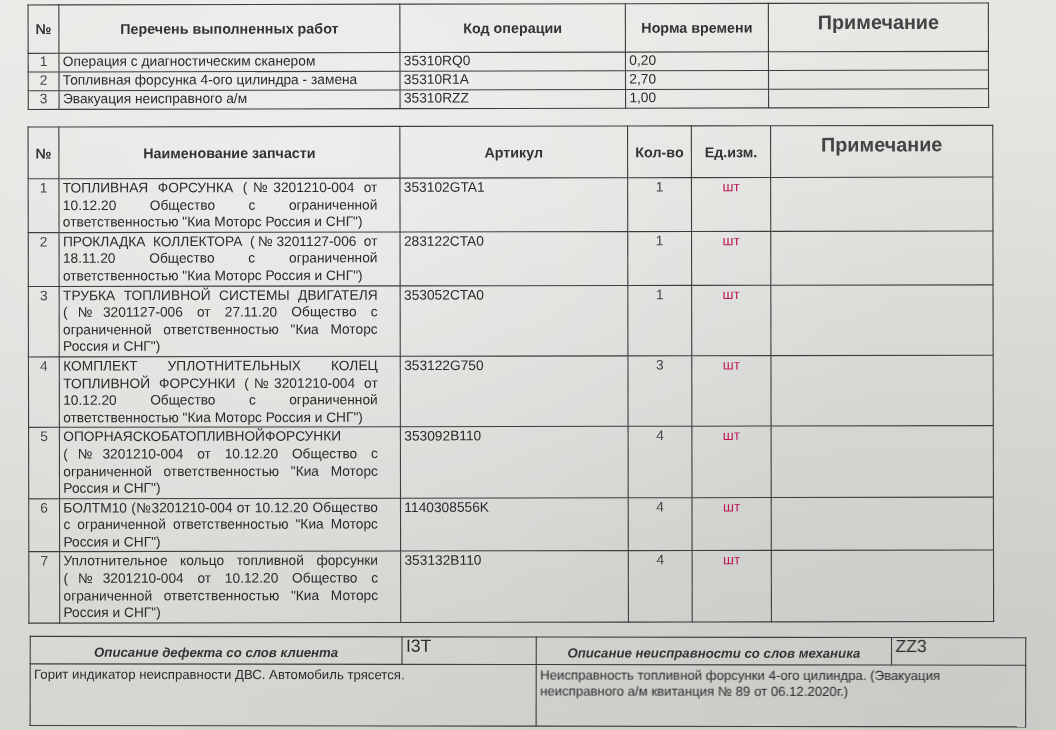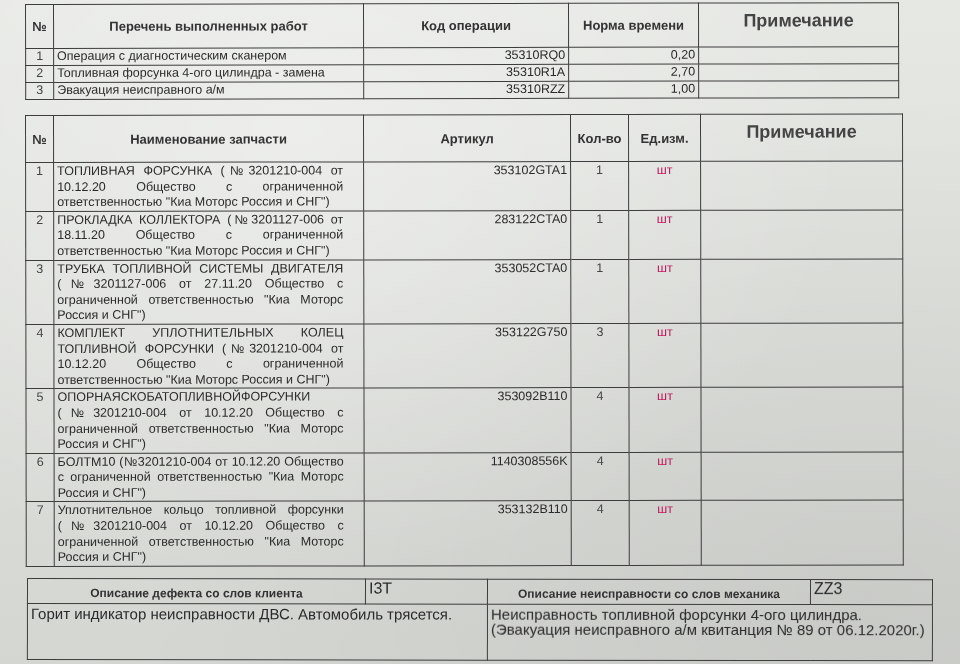--- a/index.html
+++ b/index.html
@@ -30,44 +30,44 @@
       overflow: hidden;
     }
     th {
       font-weight: bold;
       font-size: 13px;
       color: #333;
       vertical-align: middle;
       text-align: center;
     }
     th.note-h { vertical-align: top; padding-top: 10px; font-size: 18px; color: #444; }
-    .c { text-align: right; margin-top: 33px; }
+    .c { text-align: left; margin-top: 33px; }
     .num { text-align: center; color: #444; }
     .unit { font-size: 10.5px; color: #be185d; text-align: center; }
     .just { text-align: justify; text-align-last: left; }
 
     
     #works { left: 25px; top: 4px; width: 873px; transform: rotate(-0.12deg); transform-origin: left top; }
     #works thead tr { height: 44px; }
     #works tbody tr { height: 17px; }
     #works tbody td { line-height: 15px; font-size: 12.5px; }
 
     
     #parts { left: 25px; top: 115px; width: 877px; transform: rotate(-0.1deg); transform-origin: left top; }
     #parts thead tr { height: 47px; }
     #parts tbody td { font-size: 12.5px; line-height: 15.6px; padding-top: 1px; }
     #parts tbody td.name { padding-right: 20px; }
 
     
     #defects { left: 27px; top: 578px; width: 905px; transform: rotate(0.08deg); transform-origin: left top; }
     #defects tr.h { height: 25px; }
     #defects tr.b { height: 56px; }
-    #defects th { font-size: 12px; vertical-align: bottom; padding-bottom: 2px; }
+    #defects th { font-size: 12px; vertical-align: bottom; padding-bottom: 2px; font-style: italic; }
     #defects td.code { font-size: 16px; vertical-align: top; padding-top: 1px; margin-left: 29px; }
-    #defects td.desc { font-size: 15px; line-height: 15px; padding-top: 2px; }
+    #defects td.desc { font-size: 12px; line-height: 15px; padding-top: 2px; }
     .blur { filter: blur(0.3px); }
   </style>
 </head>
 <body>
 
 <div class="paper"></div>
 
 <table id="works">
   <colgroup>
     <col style="width:28px">

